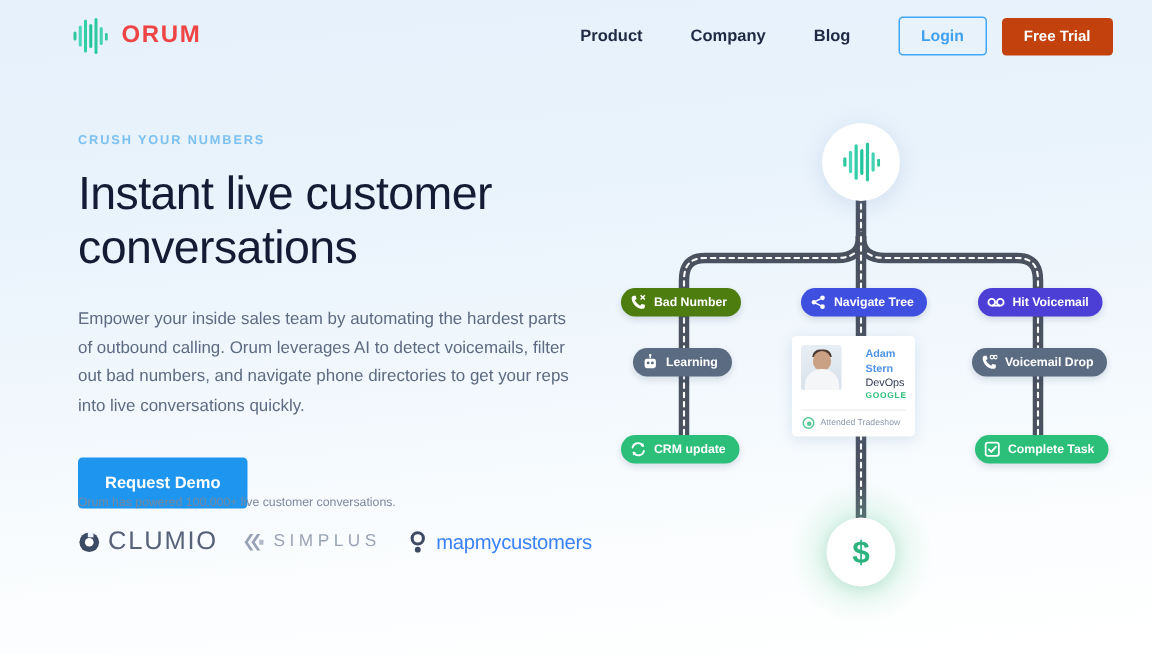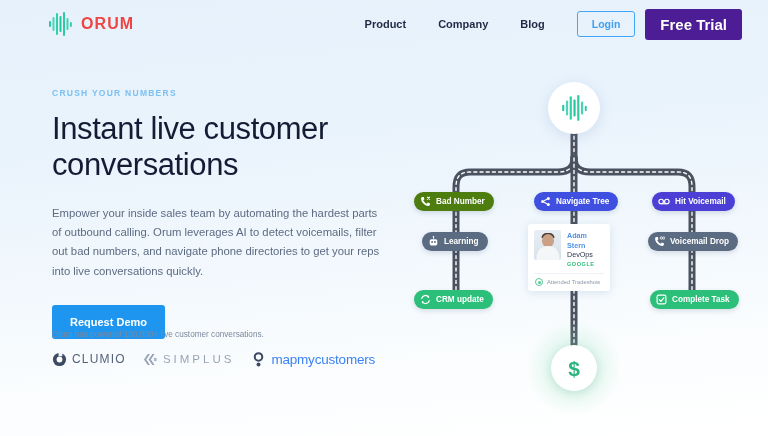--- a/index.html
+++ b/index.html
@@ -30,22 +30,22 @@
     padding: 0 16px; cursor: pointer; white-space: nowrap;
   }
   .btn-login {
     margin-left: 16px;
     border: 1px solid #42a5f5; color: #3fa0f0; background: transparent;
     border-radius: 3px; font-size: 10.5px; font-weight: 600;
     padding: 6px 14px; cursor: pointer; white-space: nowrap;
   }
   .btn-trial {
     margin-left: 10px;
-    background: #4c1d95; color: #fff; border: none;
-    border-radius: 3px; font-size: 15px; font-weight: 700;
+    background: #c2410c; color: #fff; border: none;
+    border-radius: 3px; font-size: 10px; font-weight: 700;
     padding: 7px 15px; cursor: pointer; white-space: nowrap;
   }
 
   
   .hero { position: absolute; left: 52px; top: 88px; width: 350px; }
   .eyebrow {
     font-size: 8.5px; font-weight: 700; letter-spacing: 1.25px;
     color: #7cc0f2; text-transform: uppercase; margin-bottom: 13px;
   }
   .headline {
@@ -69,21 +69,21 @@
     padding: 10px 17px; cursor: pointer; white-space: nowrap;
   }
   .play-icon { width: 15px; height: 15px; flex: none; }
 
   
   .proof { position: absolute; left: 52px; top: 330px; width: 340px; }
   .proof-text { font-size: 8.2px; color: #7b889c; margin-bottom: 12px; }
   .logo-row { display: flex; align-items: center; gap: 17px; }
   .logo-item { display: flex; align-items: center; gap: 5px; }
   .logo-text { font-size: 13px; font-weight: 600; color: #4b5870; white-space: nowrap; }
-  .logo-clumio { letter-spacing: 1.2px; font-weight: 500; font-size: 12px; color: #56617a; }
+  .logo-clumio { letter-spacing: 1.2px; font-weight: 500; font-size: 17px; color: #56617a; }
   .logo-simplus { letter-spacing: 3px; font-weight: 400; font-size: 11.5px; color: #9aa4b6; }
   .logo-mmc { font-size: 13.5px; font-weight: 500; color: #3b82f6; letter-spacing: -0.2px; }
 
   
   .diagram { position: absolute; left: 400px; top: 60px; width: 368px; height: 376px; }
   .diagram svg.roads { position: absolute; left: 0; top: 0; }
 
   .node-circle {
     position: absolute; border-radius: 50%; background: #fff;
     display: flex; align-items: center; justify-content: center;
@@ -117,21 +117,21 @@
   .pill-indigo { background: #4b3fd6; }
   .pill-slate { background: #5b6b82; }
   .pill-green { background: #2bbf7a; }
 
   .card {
     position: absolute; left: 128px; top: 164px; width: 82px;
     background: #fff; border-radius: 3px;
     box-shadow: 0 2px 9px rgba(70,110,160,0.16);
     padding: 6px 6px 0 6px; z-index: 3;
   }
-  .card-main { display: flex; gap: 6px; }
+  .card-main { display: flex; gap: 16px; }
   .avatar {
     width: 27px; height: 30px; border-radius: 2px; flex: none;
     background: linear-gradient(170deg, #e8eef4 0%, #d6e0ea 100%);
     position: relative; overflow: hidden;
   }
   .avatar .head {
     position: absolute; left: 50%; top: 4px; transform: translateX(-50%);
     width: 12px; height: 13px; border-radius: 50% 50% 45% 45%;
     background: #caa184;
   }

